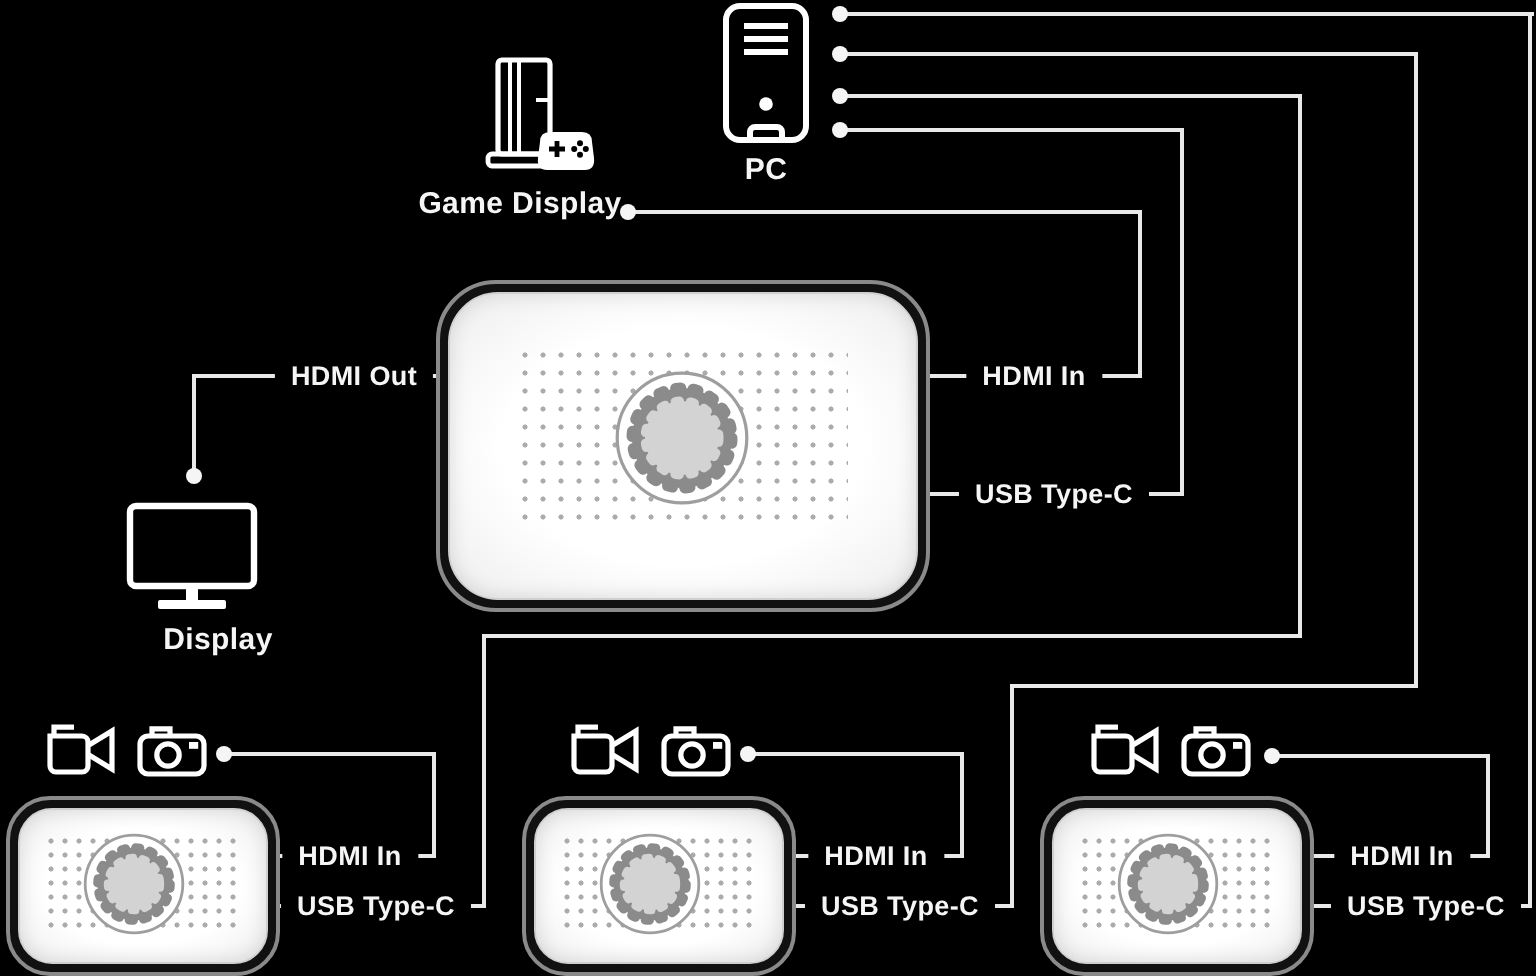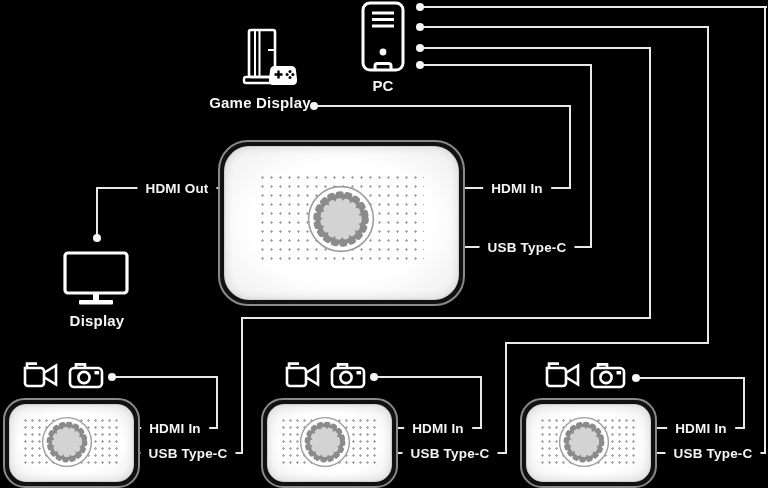--- a/index.html
+++ b/index.html
@@ -114,21 +114,21 @@
       <circle cx="56.9" cy="46.5" r="1.5" fill="#000"></circle>
     </g>
   </svg>
   <span class="node-label" style="left:260px;top:102px">Game Display</span>
 
   <svg class="icon" style="left:63px;top:251px" width="68" height="54" viewBox="0 0 68 54">
     <rect x="2" y="2" width="62" height="40" rx="3" fill="none" stroke="#fff" stroke-width="3.2"></rect>
     <rect x="30" y="42" width="6" height="7" fill="#fff"></rect>
     <rect x="16" y="49" width="34" height="4.5" rx="1" fill="#fff"></rect>
   </svg>
-  <span class="node-label" style="left:97px;top:320px">Display</span>
+  <span class="node-label" style="left:109px;top:320px">Display</span>
 
   <div class="device main-device">
     <div class="face">
       <div class="dotsgrid"></div>
     </div>
     <svg class="dial" style="left:87px;top:43px" width="68" height="68" viewBox="0 0 68 68">
       <circle cx="34" cy="34" r="32.4" fill="#ffffff" stroke="#9e9e9e" stroke-width="1.6"></circle>
       <circle cx="34" cy="34" r="25" fill="#8b8b8b" stroke="#8b8b8b" stroke-width="5.5" stroke-dasharray="2.6 6.2" stroke-linecap="round"></circle>
       <circle cx="34" cy="34" r="18.5" fill="#d3d3d3" stroke="#d3d3d3" stroke-width="4.5" stroke-dasharray="2.2 5.4" stroke-linecap="round"></circle>
     </svg>

